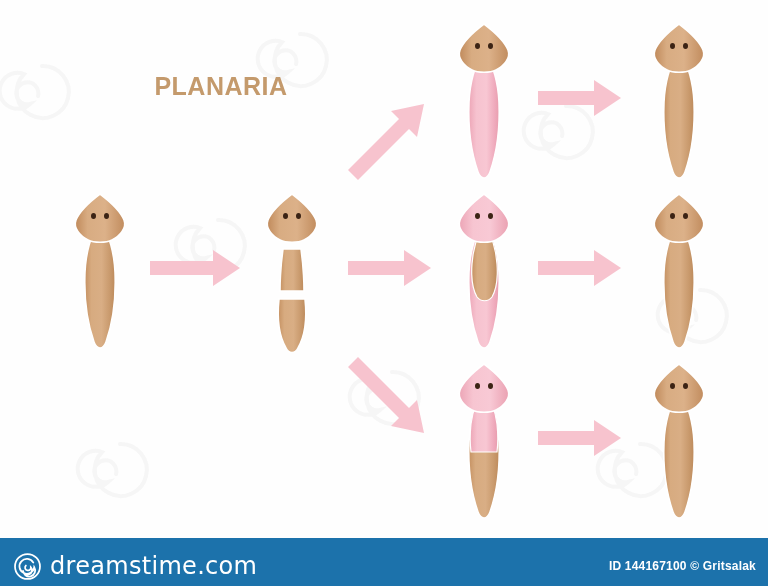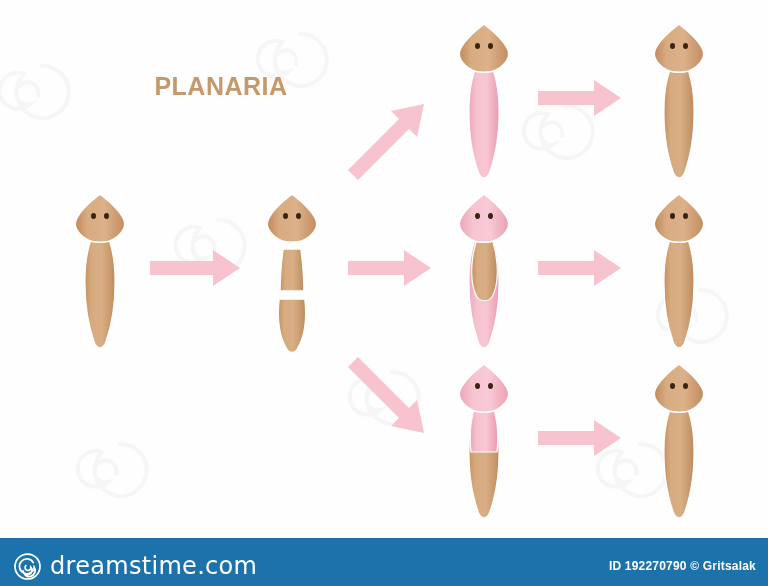--- a/index.html
+++ b/index.html
@@ -354,16 +354,16 @@
       <svg id="brand-logo" viewBox="0 0 40 40">
         <circle cx="20" cy="20" r="18.5" fill="none" stroke="#ffffff" stroke-width="2.6"></circle>
         <path d="M28.6,14.2
                  A 11,11 0 1 0 30,21
                  A 9,9 0 1 1 13.4,25.6
                  A 6.6,6.6 0 1 0 25,21.4
                  A 4.3,4.3 0 1 1 17.6,18.6" fill="none" stroke="#ffffff" stroke-width="2.6" stroke-linecap="round"></path>
       </svg>
       <span id="brand-text">dreamstime.com</span>
     </div>
-    <div id="credit">ID 192270790 © Gritsalak</div>
+    <div id="credit">ID 144167100 © Gritsalak</div>
   </div>
 
 </div>
 
 </body></html>

